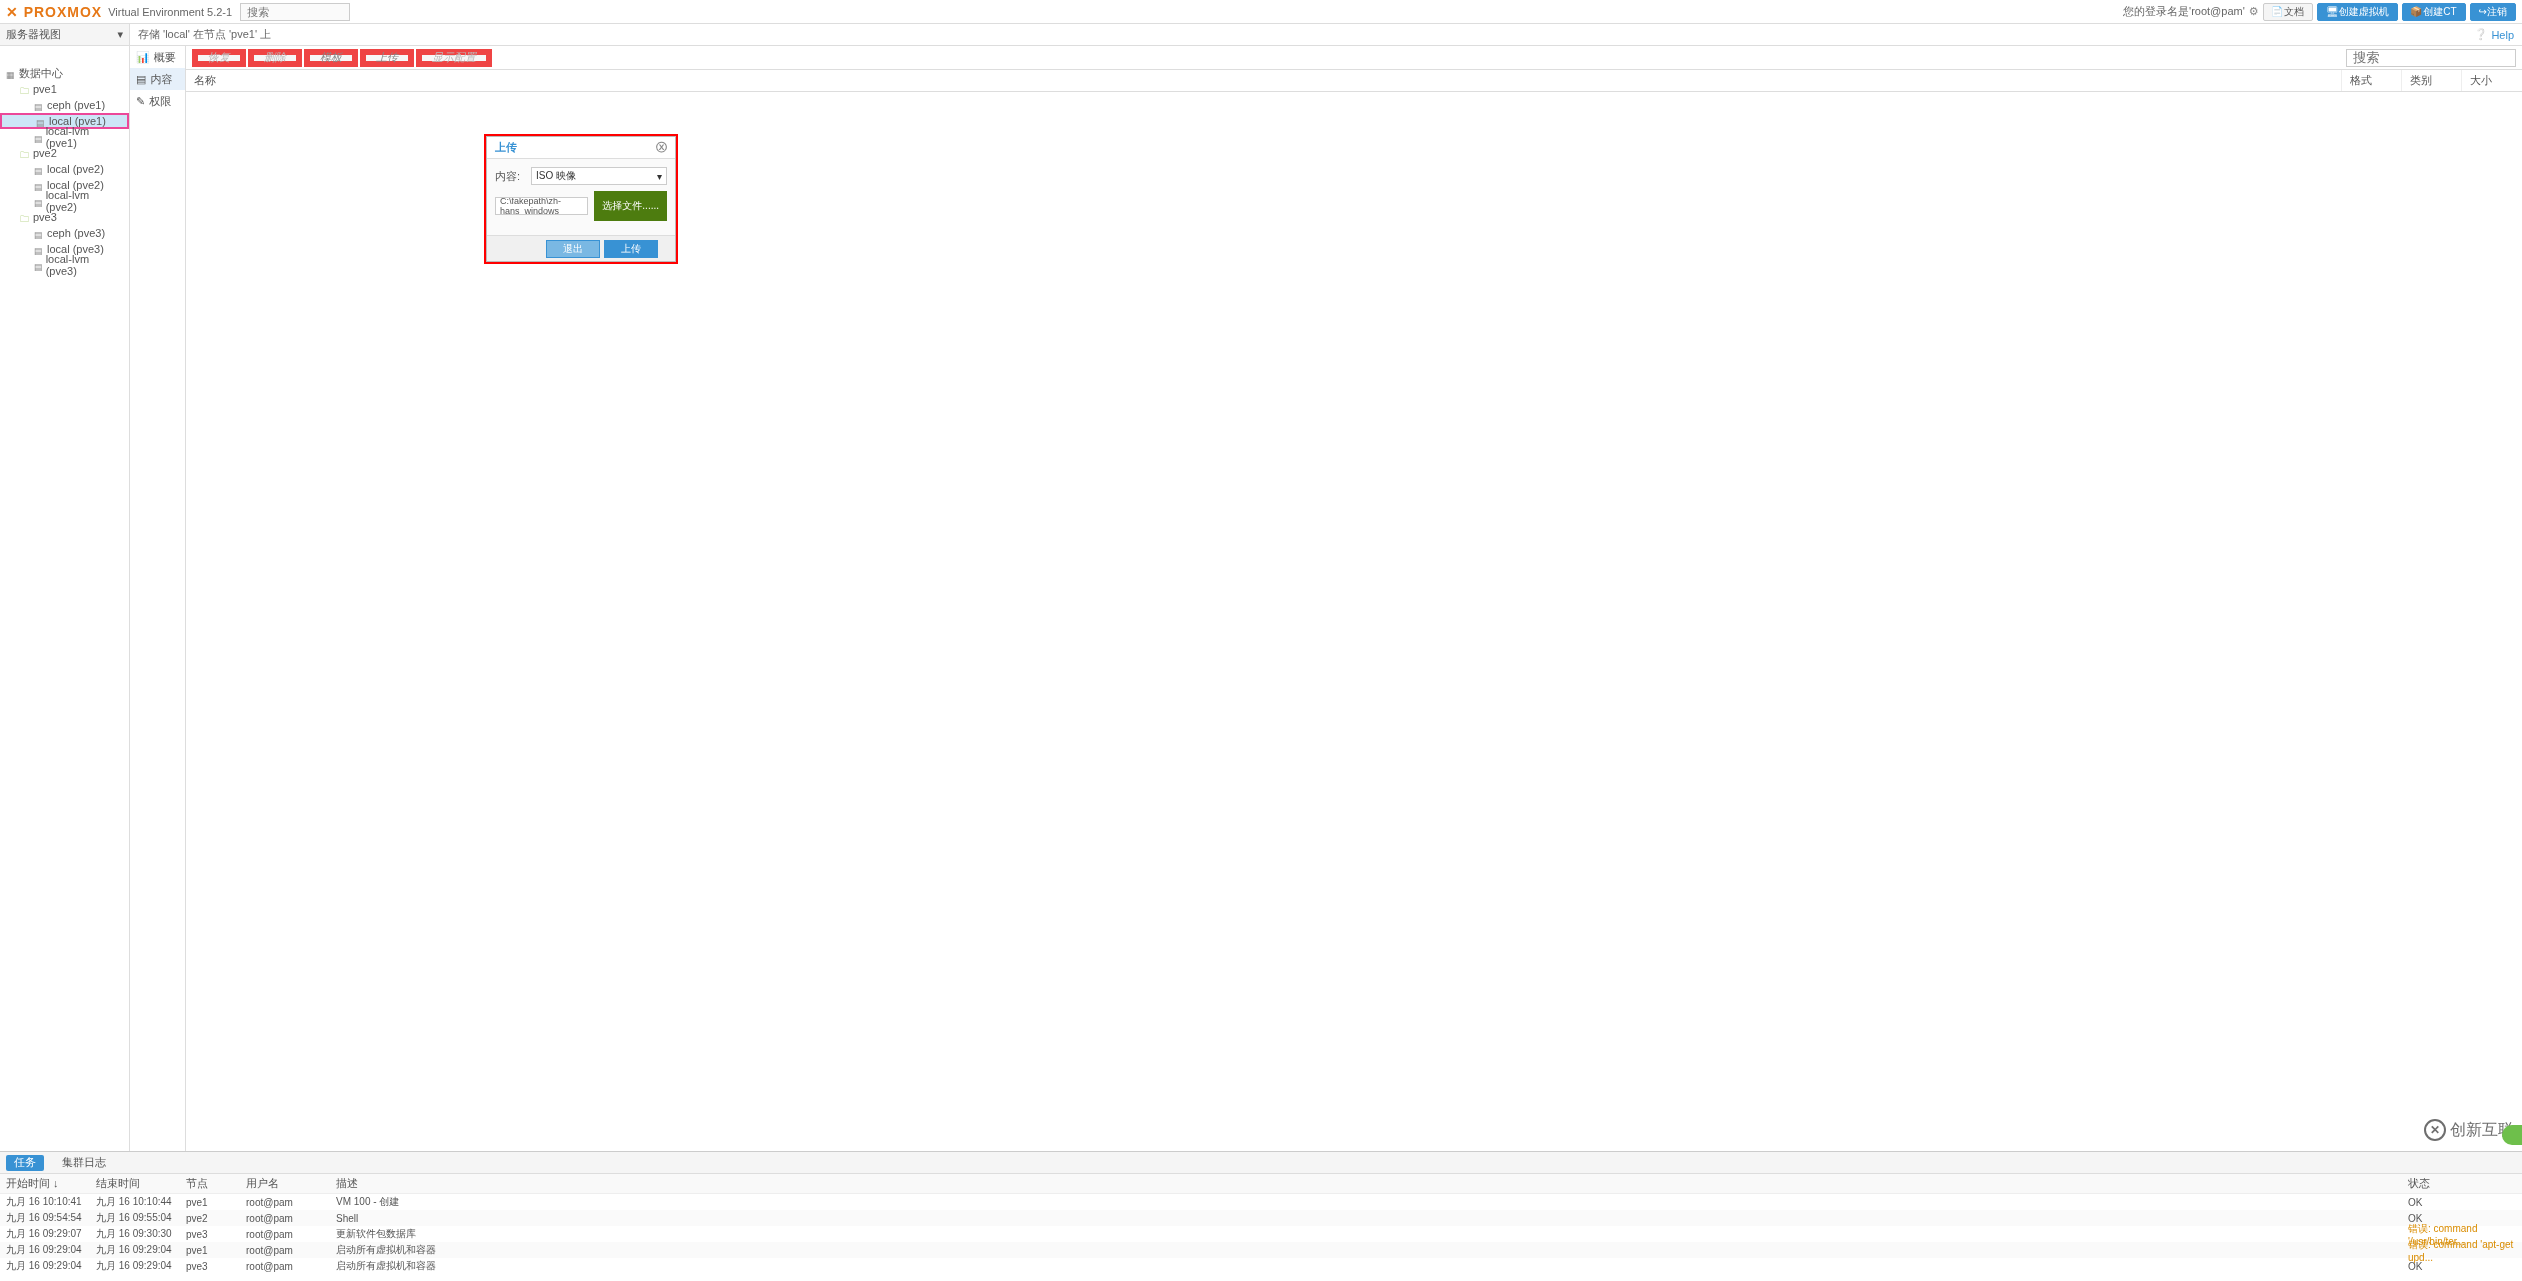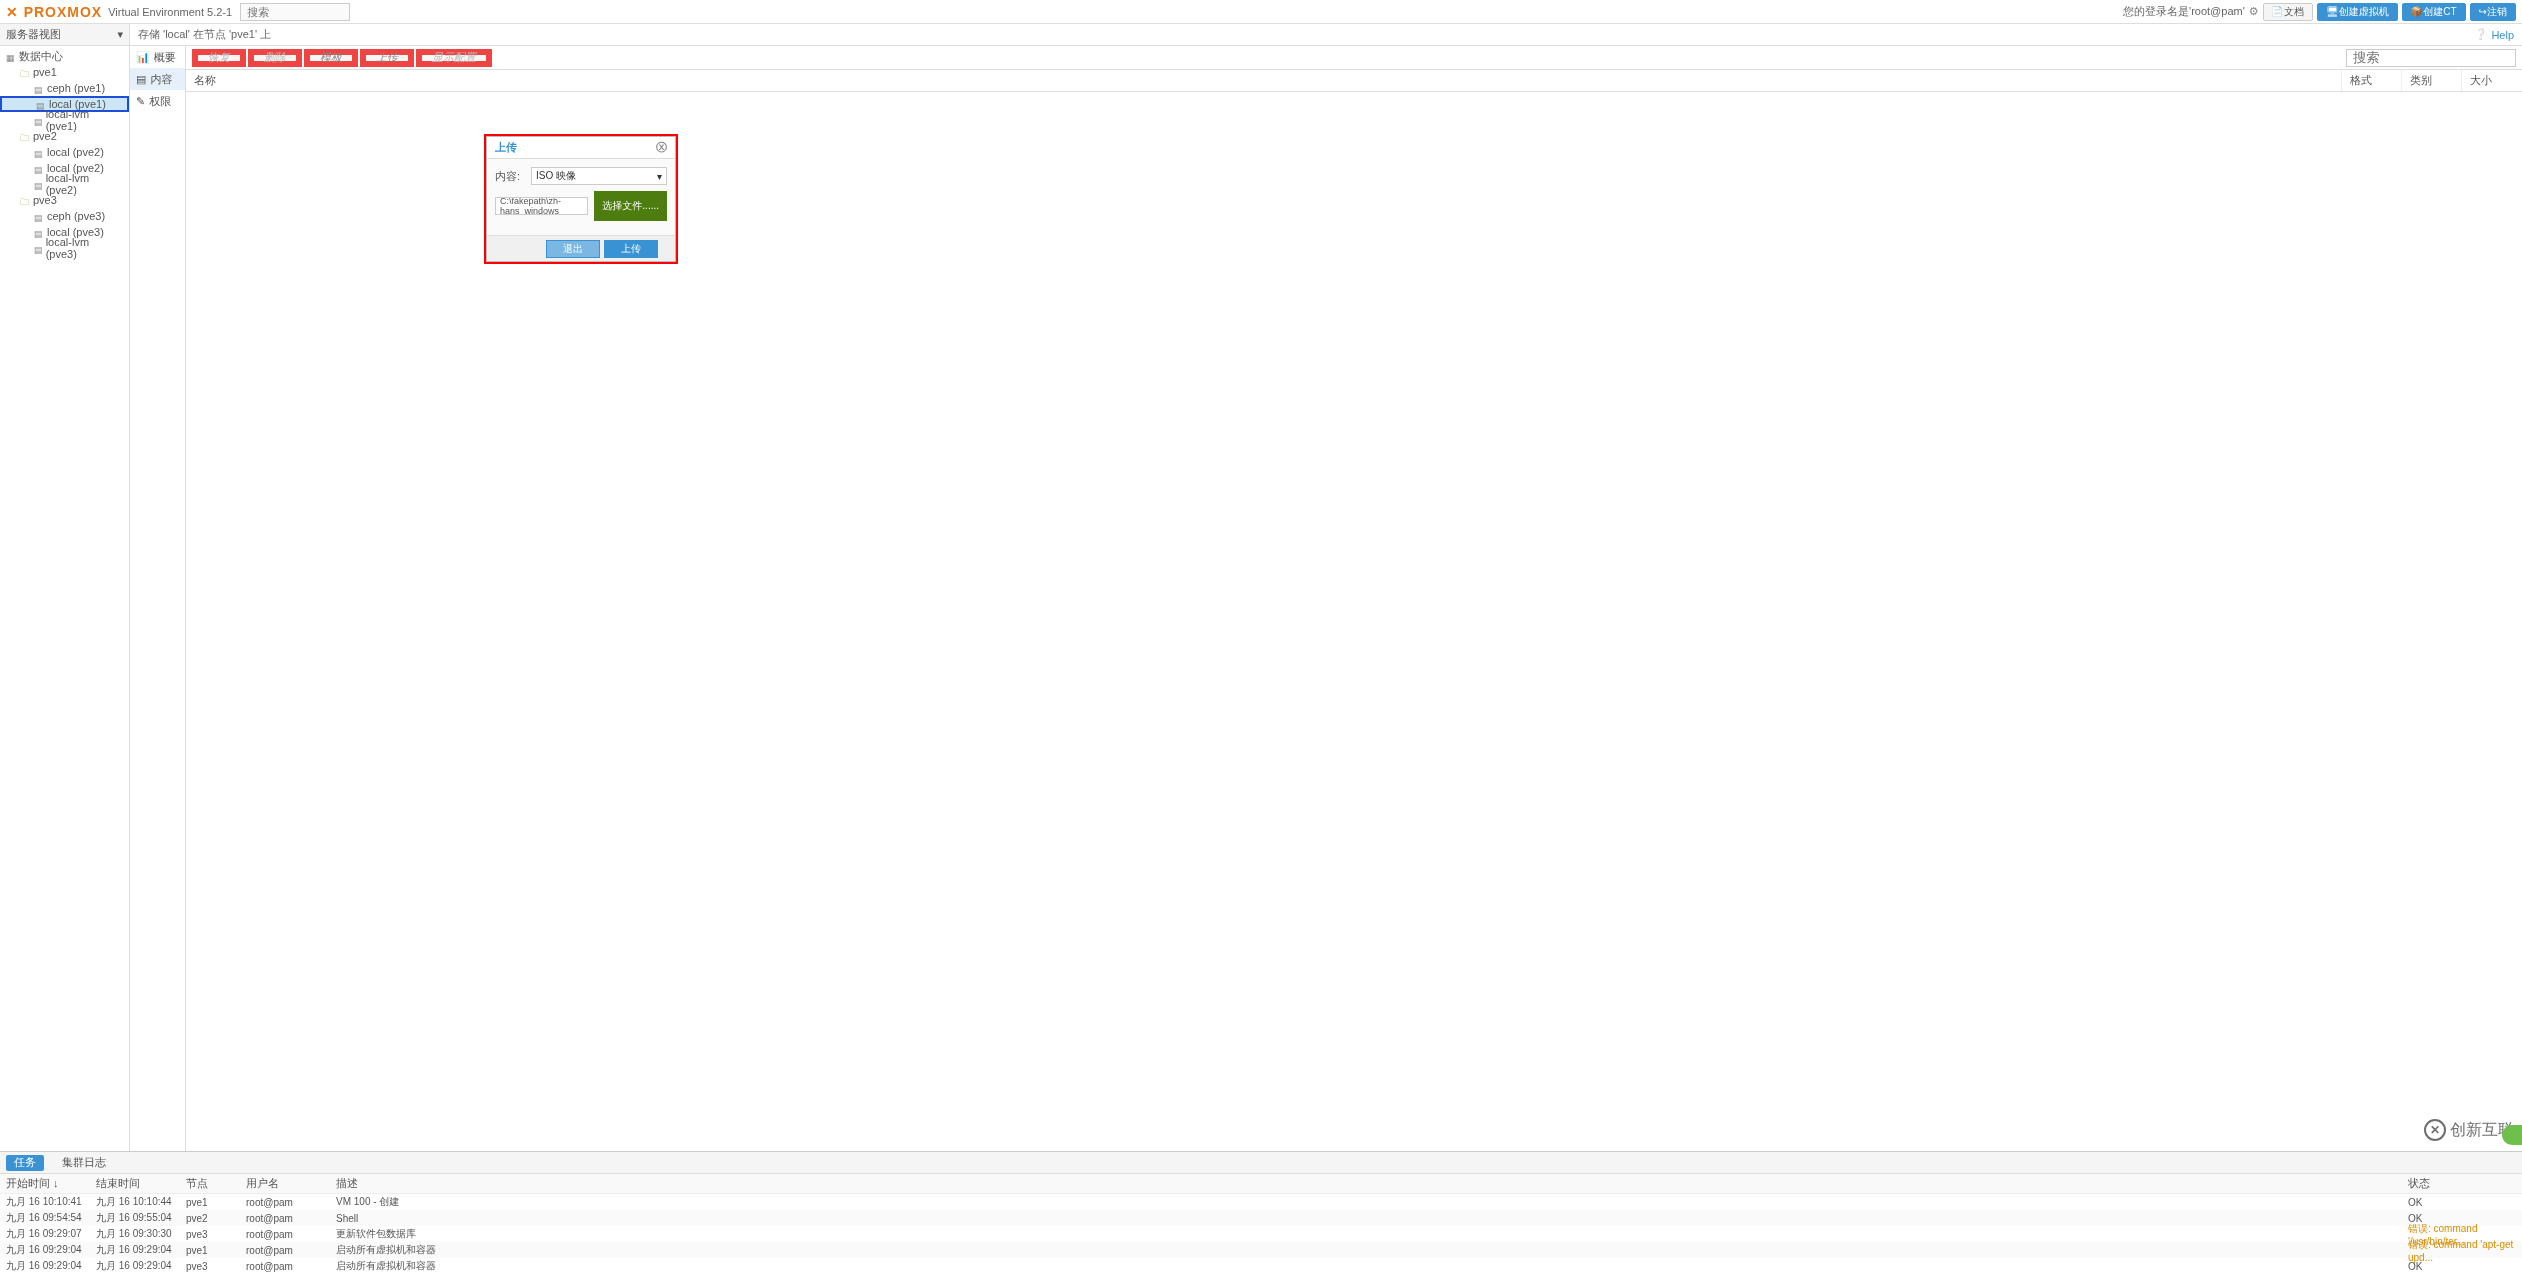--- a/index.html
+++ b/index.html
@@ -12,33 +12,33 @@
 .ver { color: #666; margin-right: 8px; }
 .search-top { width: 110px; height: 18px; border: 1px solid #ccc; padding: 0 6px; font-size: 11px; color: #999; background: #fafafa; }
 .topbar-right { margin-left: auto; display: flex; align-items: center; gap: 4px; }
 .login-name { color: #666; }
 .gear { color: #888; cursor: pointer; }
 .top-btn { height: 18px; padding: 0 8px; border: 1px solid #ccc; background: #f5f5f5; font-size: 10px; color: #555; display: inline-flex; align-items: center; cursor: pointer; border-radius: 2px; }
 .top-btn.blue { background: #3892d4; color: #fff; border-color: #3892d4; }
 
 
 .main { display: flex; height: calc(100% - 24px - 130px); }
-.sidebar { width: 130px; border-right: 1px solid #ddd; display: flex; flex-direction: column; }
+.sidebar { width: 130px; border-right: 1px solid #ddd; display: flex; flex-direction: column; gap: 17px; }
 .sidebar-head { height: 22px; background: #f5f5f5; border-bottom: 1px solid #ddd; font-size: 11px; color: #555; display: flex; align-items: center; padding: 0 6px; }
 .tree { flex: 1; overflow: auto; font-size: 11px; color: #555; padding: 2px 0; }
 .tree-item { display: flex; align-items: center; height: 16px; padding: 0 16px; cursor: pointer; gap: 3px; }
 .tree-item.l0 { padding-left: 6px; }
 .tree-item.l1 { padding-left: 20px; }
 .tree-item.l2 { padding-left: 34px; }
 .tree-item.sel { background: #cde6f7; }
 .tree-ico { width: 10px; height: 10px; display: inline-block; }
 .ico-dc::before { content: "▦"; color: #888; font-size: 9px; }
 .ico-node::before { content: "🗀"; color: #8ab63f; font-size: 9px; }
 .ico-stor::before { content: "▤"; color: #888; font-size: 9px; }
-.red-box { border: 2px solid #1d4ed8; }
+.red-box { border: 2px solid #ec4899; }
 
 .content { flex: 1; display: flex; flex-direction: column; position: relative; }
 .breadcrumb { height: 22px; border-bottom: 1px solid #ddd; display: flex; align-items: center; padding: 0 8px; font-size: 11px; color: #666; }
 .help { margin-left: auto; color: #3892d4; cursor: pointer; display: flex; align-items: center; gap: 3px; }
 .content-body { flex: 1; display: flex; }
 .vtab { width: 56px; border-right: 1px solid #ddd; font-size: 11px; }
 .vtab-item { height: 22px; display: flex; align-items: center; gap: 4px; padding: 0 6px; color: #555; cursor: pointer; }
 .vtab-item.active { background: #e6f0fa; }
 .content-inner { flex: 1; display: flex; flex-direction: column; }
 .toolbar2 { height: 24px; border-bottom: 1px solid #ddd; display: flex; align-items: center; padding: 0 6px; gap: 2px; font-size: 11px; }

